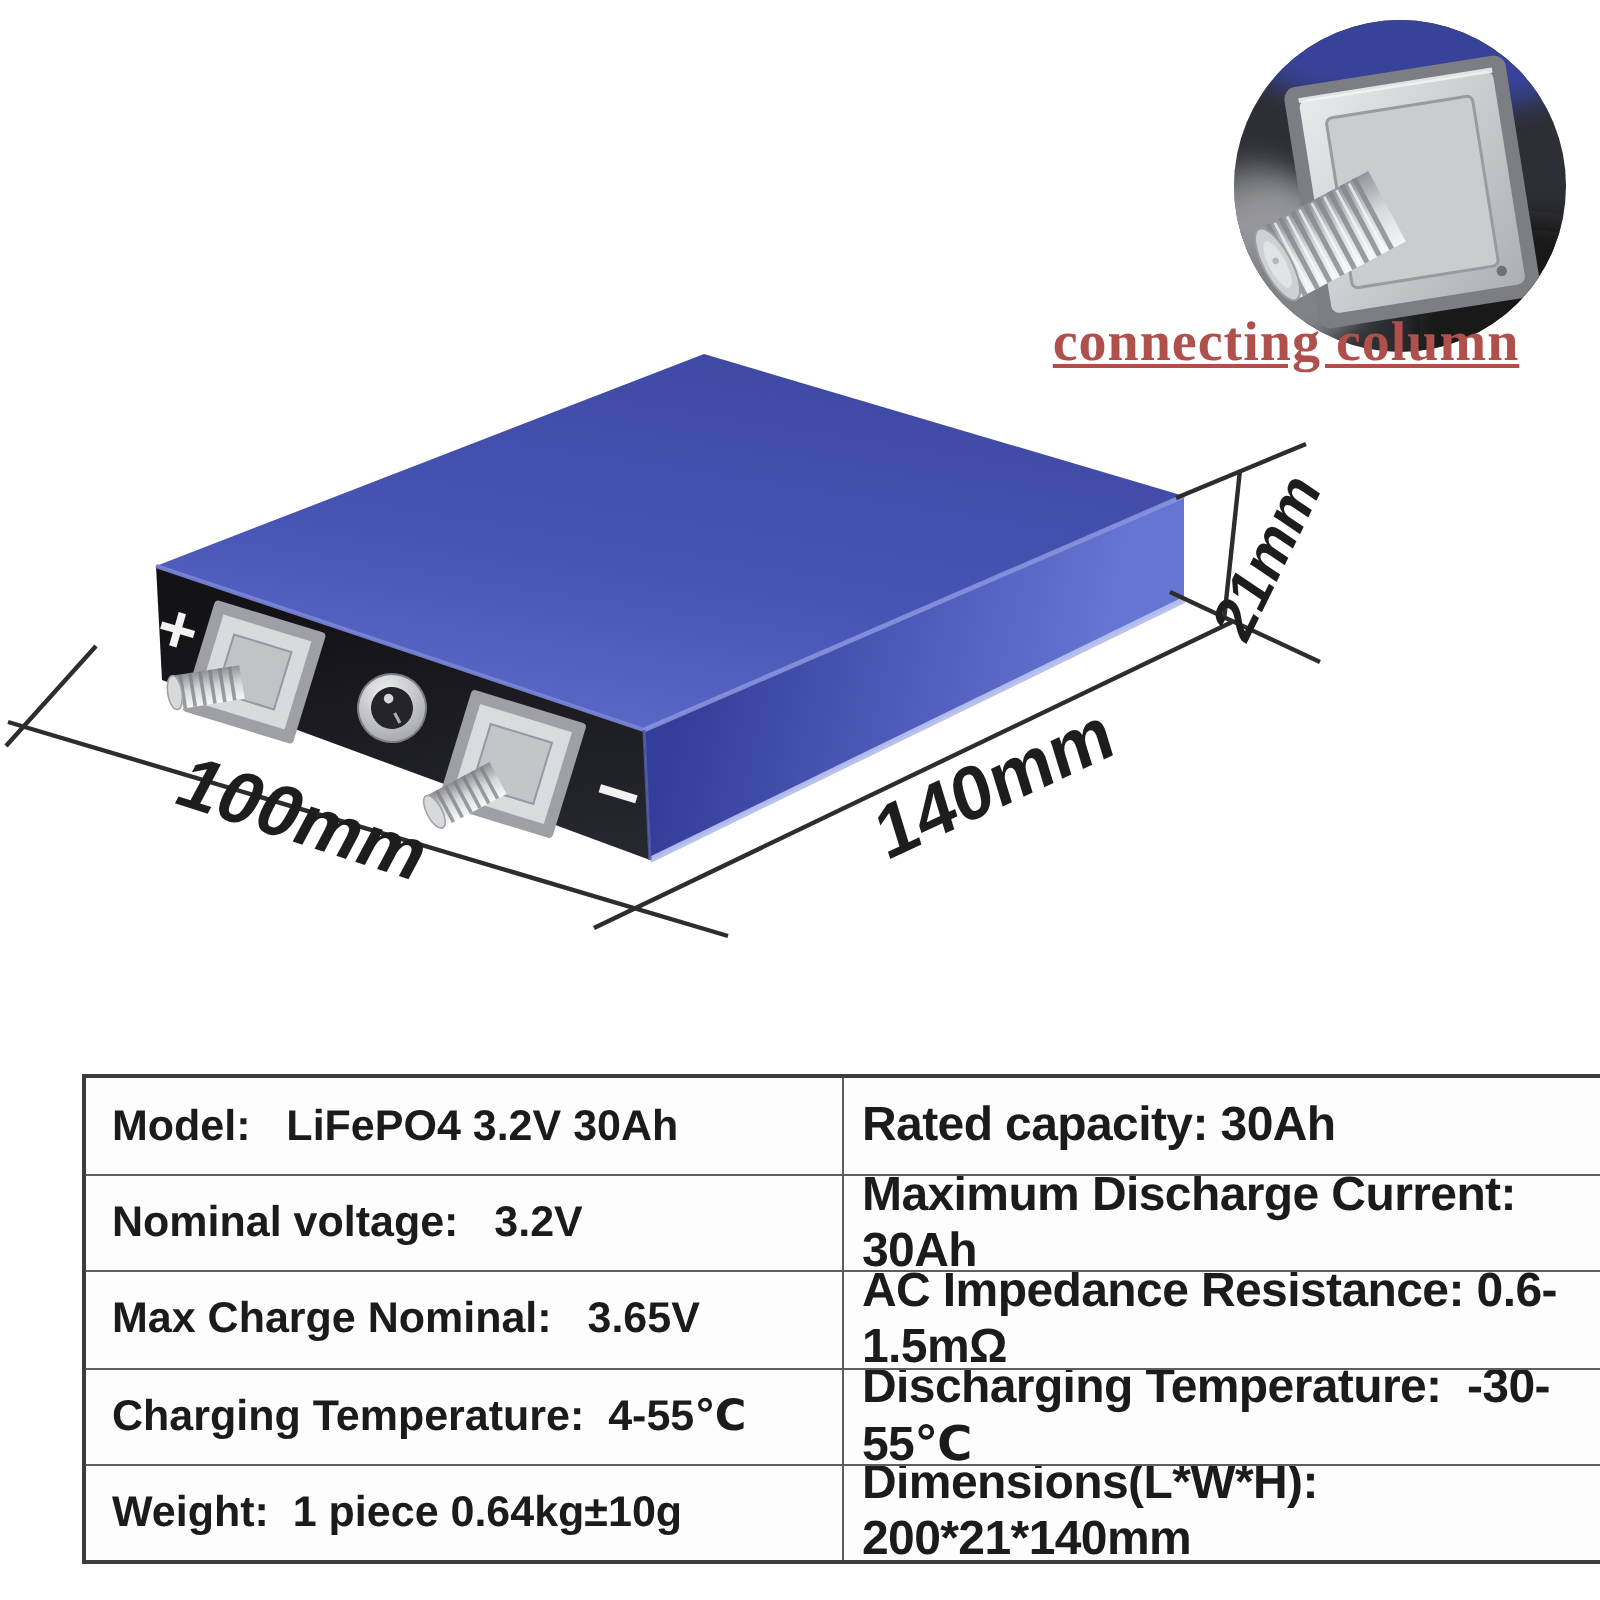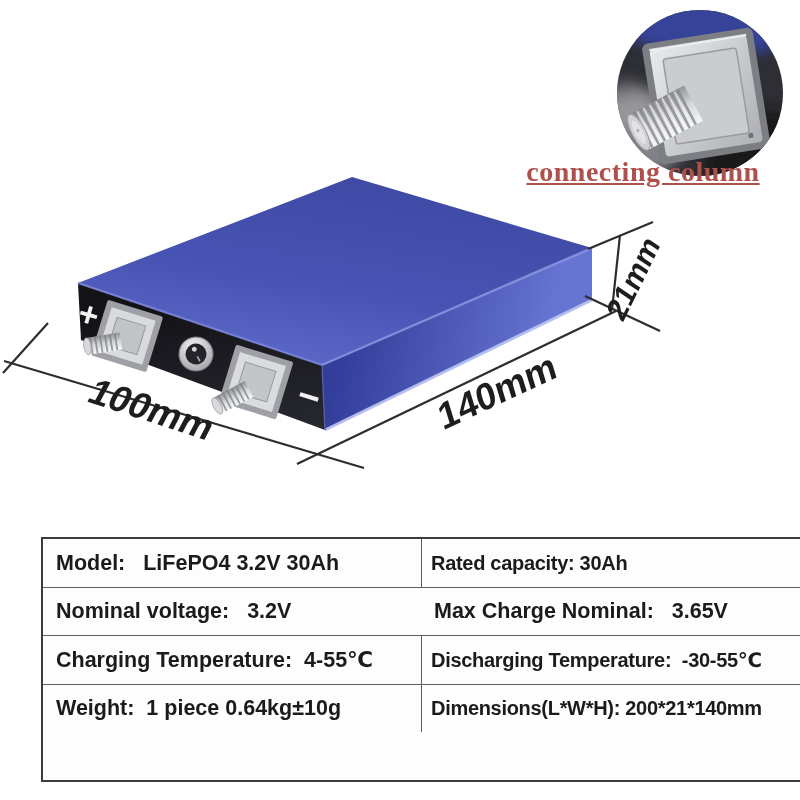--- a/index.html
+++ b/index.html
@@ -9,21 +9,21 @@
   .art text{font-family:"Liberation Sans","DejaVu Sans",sans-serif;font-weight:bold;}
   .inset-label{position:absolute;left:518px;top:156px;width:250px;text-align:center;
           font-family:"Liberation Serif","DejaVu Serif",serif;font-weight:bold;
           font-size:28px;color:#b0504c;letter-spacing:0.5px;text-decoration:underline;}
   .spec-table{position:absolute;left:41px;top:537px;width:758px;height:241px;
           border:2.5px solid #3c3c3c;background:#fdfdfd;display:grid;
           grid-template-columns:378px 1fr;grid-template-rows:repeat(5,1fr);}
   .cell{display:flex;align-items:center;white-space:pre-wrap;overflow:hidden;
           color:#1b1b1b;font-weight:bold;border-top:1.5px solid #5e5e5e;border-left:1.5px solid #5e5e5e;}
   .cell.left-col{font-size:21.5px;padding-left:13px;border-left:none;}
-  .cell.right-col{font-size:20px;padding-left:9px;letter-spacing:-0.3px;}
+  .cell.right-col{font-size:24px;padding-left:9px;letter-spacing:-0.3px;}
   .cell.row-0{border-top:none;}
 </style>
 </head>
 <body>
 
 <div class="canvas">
 
   <svg class="art" width="800" height="540" viewBox="0 0 800 540">
     <defs>
       <clipPath id="insetClip">
@@ -142,20 +142,22 @@
     <text transform="translate(497,391) rotate(-25) skewX(-8)" text-anchor="middle" dy="0.35em" font-size="37" fill="#1d1d1d">140mm</text>
     <text transform="translate(633,278) rotate(-64) skewX(-8)" text-anchor="middle" dy="0.35em" font-size="30" fill="#1d1d1d">21mm</text>
   </svg>
 
   <div class="inset-label">connecting column</div>
 
   <div class="spec-table">
     <div class="cell left-col row-0">Model:   LiFePO4 3.2V 30Ah</div>
     <div class="cell right-col row-0">Rated capacity: 30Ah</div>
     <div class="cell left-col">Nominal voltage:   3.2V</div>
+    <div class="cell right-col">Maximum Discharge Current: 30Ah</div>
     <div class="cell left-col">Max Charge Nominal:   3.65V</div>
+    <div class="cell right-col">AC Impedance Resistance: 0.6-1.5mΩ</div>
     <div class="cell left-col">Charging Temperature:  4-55℃</div>
     <div class="cell right-col">Discharging Temperature:  -30-55℃</div>
     <div class="cell left-col">Weight:  1 piece 0.64kg±10g</div>
     <div class="cell right-col">Dimensions(L*W*H): 200*21*140mm</div>
   </div>
 
 </div>
 
 </body></html>

